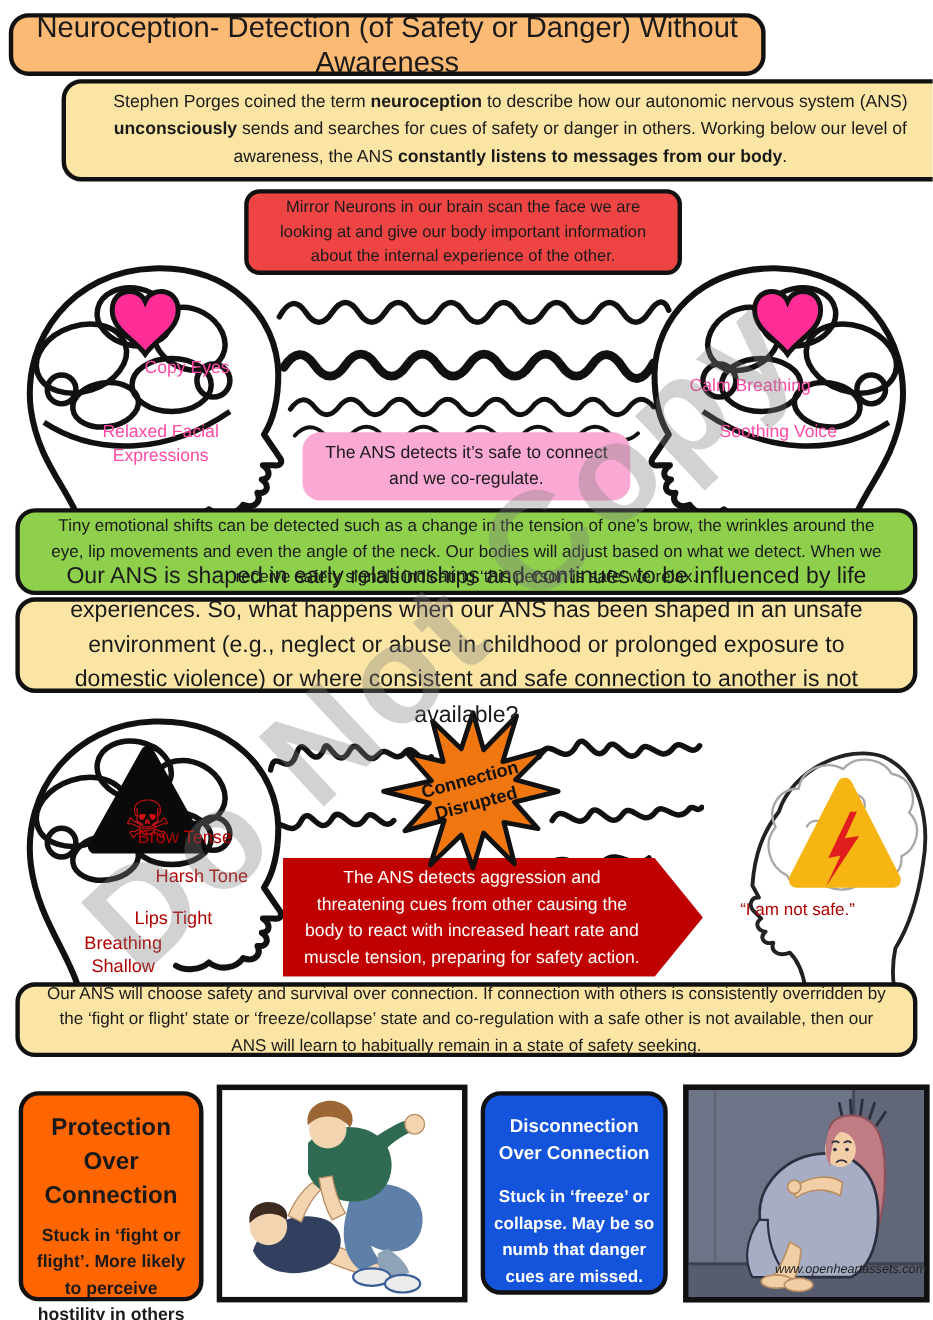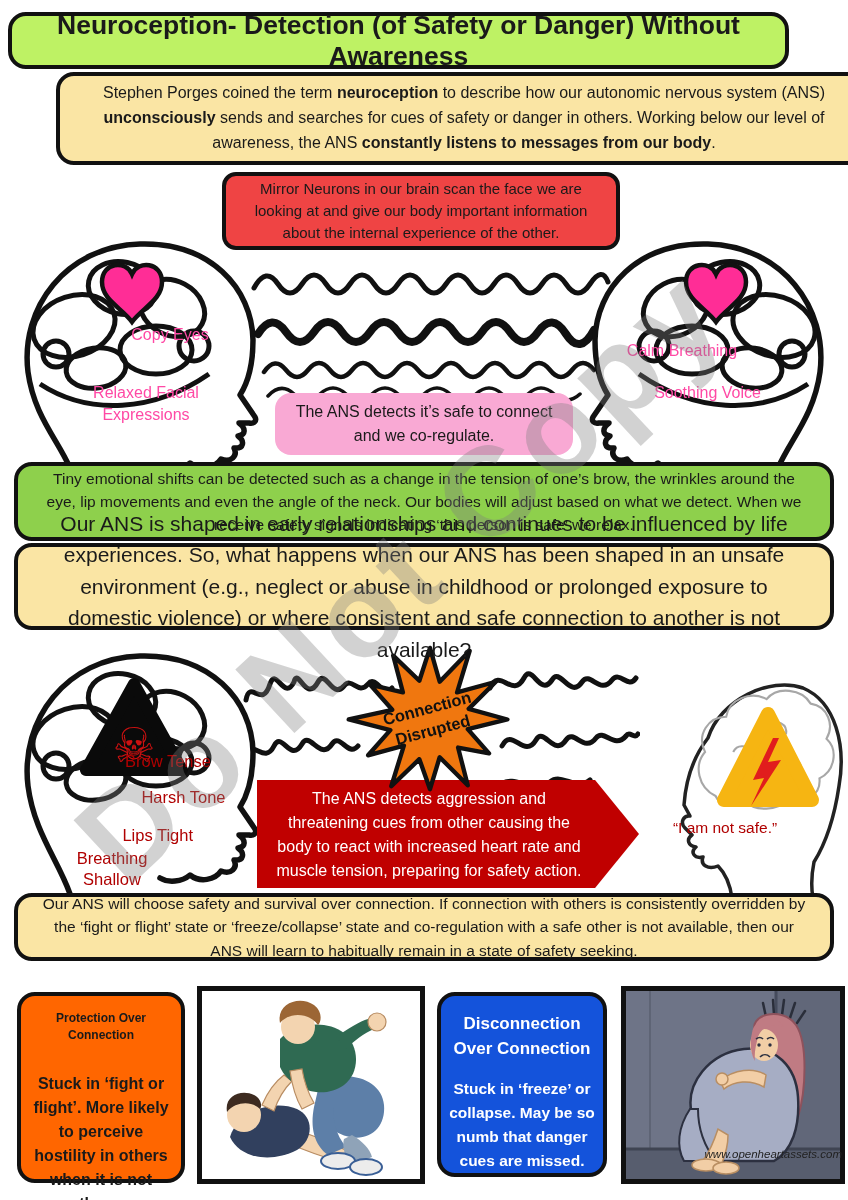--- a/index.html
+++ b/index.html
@@ -1,21 +1,21 @@
 <!DOCTYPE html>
 <html><head>
 <meta charset="utf-8">
 <style>
   html,body{margin:0;padding:0;background:#fff;}
   .page{position:relative;width:848px;height:1200px;background:#fff;overflow:hidden;
         font-family:"Liberation Sans",sans-serif;color:#1a1a1a;}
   .box{position:absolute;box-sizing:border-box;border:4px solid #111;border-radius:18px;
        display:flex;align-items:center;justify-content:center;text-align:center;z-index:6;}
-  .title-bar{left:8px;top:12px;width:781px;height:57px;background:#bef264;
-             font-size:26.5px;font-weight:700;}
+  .title-bar{left:8px;top:12px;width:688px;height:57px;background:#fdba74;
+             font-size:26.5px;font-weight:400;}
   .intro-box{left:16px;top:72px;width:816px;height:93px;background:#FAE5A4;
              font-size:16px;line-height:1.55;padding:4px 26px;margin-left:40px;}
   .mirror-box{left:222px;top:172px;width:398px;height:78px;background:#ef4444;
               border-radius:14px;font-size:15px;line-height:1.45;padding:4px 14px;}
   .pink-box{left:275px;top:393px;width:298px;height:62px;background:#F9A9D4;border:none;
             border-radius:16px;font-size:16px;line-height:1.5;padding:4px 12px;z-index:6;}
   .green-box2{left:14px;top:462px;width:820px;height:79px;background:#8ED04C;
               font-size:15.5px;line-height:1.5;padding:4px 20px;}
   .tan-box2{left:14px;top:543px;width:820px;height:87px;background:#FAE5A4;
             font-size:21px;line-height:1.5;padding:4px 20px;}
@@ -30,21 +30,21 @@
              color:#fff;display:flex;align-items:center;justify-content:center;text-align:center;
              font-size:16px;line-height:1.5;padding:8px 52px 6px 14px;box-sizing:border-box;z-index:3;}
   .head-svg{position:absolute;z-index:2;}
   .waves-svg{position:absolute;z-index:1;}
   .burst-svg{position:absolute;left:337px;top:644px;width:186px;height:150px;z-index:4;}
   .mirrored{transform:scaleX(-1);}
   .panel{position:absolute;border:5px solid #111;box-sizing:border-box;z-index:6;overflow:hidden;}
   .orange-box{left:17px;top:992px;width:168px;height:191px;background:#FF6600;border:4px solid #111;
               display:flex;flex-direction:column;align-items:center;justify-content:flex-start;
               text-align:center;padding:14px 8px;}
-  .orange-box .hd{font-size:12px;font-weight:800;line-height:1.4;margin-bottom:28px;}
+  .orange-box .hd{font-size:22px;font-weight:800;line-height:1.4;margin-bottom:10px;}
   .orange-box .bd{font-size:16px;font-weight:700;line-height:1.5;}
   .blue-box{left:437px;top:992px;width:170px;height:185px;background:#1453DB;border:4px solid #111;
             color:#fff;display:flex;flex-direction:column;align-items:center;justify-content:flex-start;
             text-align:center;padding:16px 8px;}
   .blue-box .hd{font-size:17px;font-weight:800;line-height:1.45;margin-bottom:16px;}
   .blue-box .bd{font-size:15.5px;font-weight:700;line-height:1.55;}
   .footer{position:absolute;right:6px;top:1148px;font-size:11.5px;color:#222;z-index:6;font-style:italic;}
   .watermark{position:absolute;left:400px;top:575px;transform:translate(-50%,-50%) rotate(-43deg);
              font-size:126px;font-weight:700;letter-spacing:6px;color:rgba(125,125,125,0.35);
              white-space:nowrap;z-index:40;pointer-events:none;}

